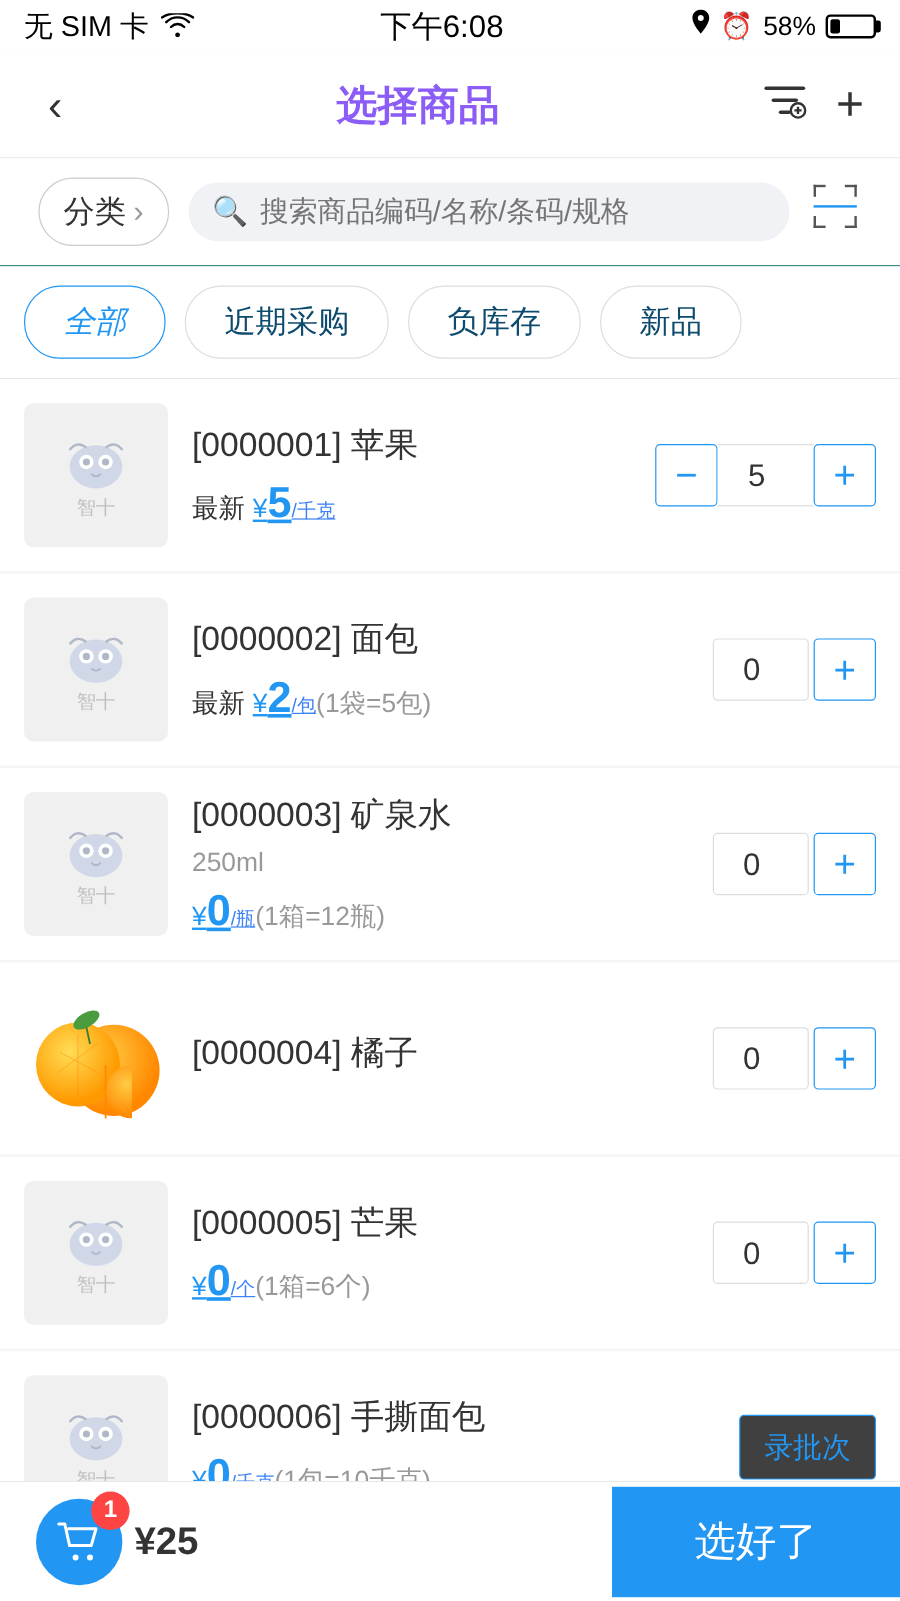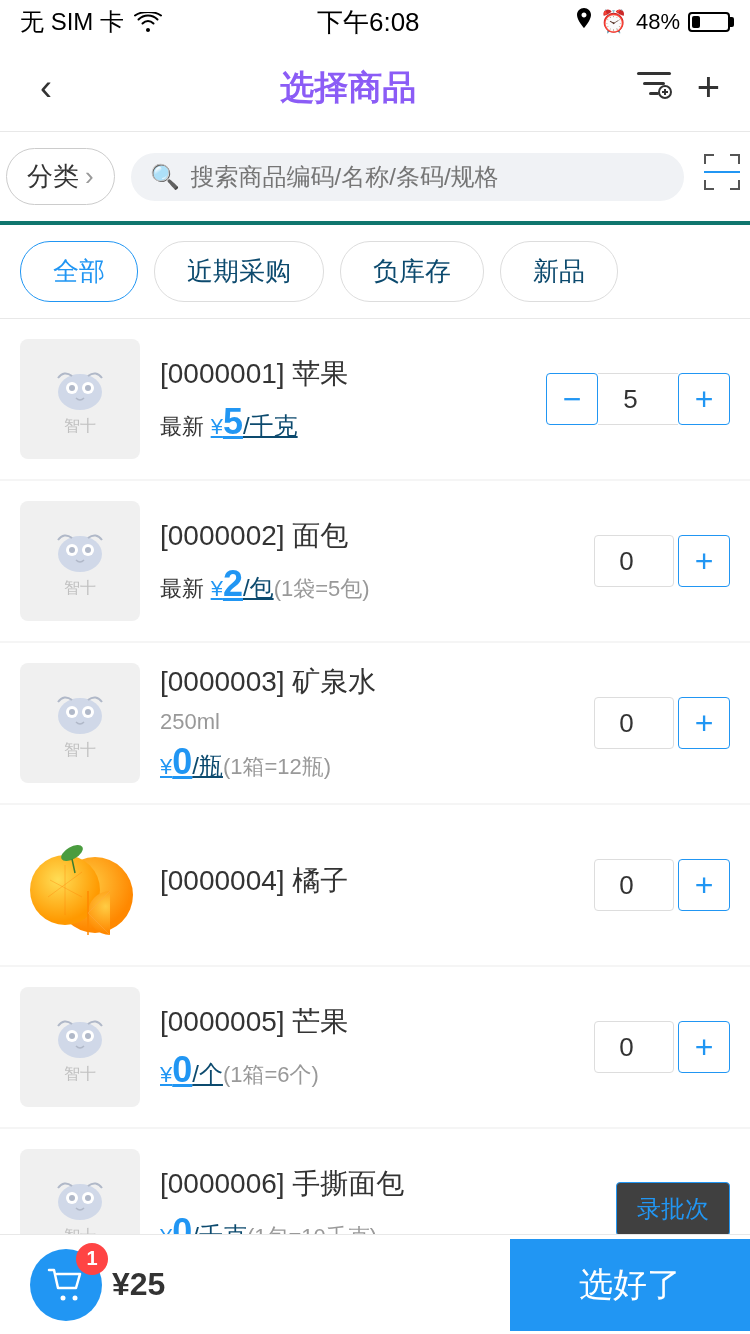--- a/index.html
+++ b/index.html
@@ -69,25 +69,25 @@
     }
     .nav-filter-icon, .nav-add-icon {
       font-size: 36px;
       color: #333;
       cursor: pointer;
     }
 
     
     .search-row {
       background: #fff;
-      padding: 16px 6px;
+      padding: 16px 32px;
       display: flex;
       align-items: center;
       gap: 16px;
-      border-bottom: 4px solid #0f766e;
+      border-bottom: 1px solid #0f766e;
     }
     .category-btn {
       display: flex;
       align-items: center;
       border: 1px solid #ccc;
       border-radius: 30px;
       padding: 10px 20px;
       font-size: 26px;
       color: #333;
       white-space: nowrap;
@@ -131,20 +131,21 @@
       font-size: 26px;
       border: 1px solid #ddd;
       background: #fff;
       color: #0c4a6e;
       cursor: pointer;
     }
     .tab-btn.active {
       border-color: #2196f3;
       color: #2196f3;
       background: #fff;
+      font-style: italic;
     }
 
     
     .product-list {
       background: #f5f5f5;
     }
     .product-item {
       background: #fff;
       margin-bottom: 2px;
       display: flex;
@@ -203,22 +204,22 @@
       font-size: 22px;
       text-decoration: underline;
     }
     .product-price .amount {
       color: #2196f3;
       font-size: 36px;
       font-weight: bold;
       text-decoration: underline;
     }
     .product-price .unit {
-      color: #0c4a6e;
-      font-size: 24px;
+      color: #3b82f6;
+      font-size: 16px;
       text-decoration: underline;
     }
     .product-price .extra {
       color: #999;
       font-size: 22px;
     }
 
     
     .qty-control {
       display: flex;
@@ -357,21 +358,21 @@
     </span>
   </div>
   <div class="status-center">下午6:08</div>
   <div class="status-right">
     <span>
       <svg width="18" height="22" viewBox="0 0 18 22" fill="none">
         <path d="M9 0C5.1 0 2 3.1 2 7c0 5.3 7 13 7 13s7-7.7 7-13c0-3.9-3.1-7-7-7zm0 9.5c-1.4 0-2.5-1.1-2.5-2.5S7.6 4.5 9 4.5s2.5 1.1 2.5 2.5S10.4 9.5 9 9.5z" fill="#000"></path>
       </svg>
     </span>
     <span>⏰</span>
-    <span>48%</span>
+    <span>58%</span>
     <span class="battery-icon">
       <span class="battery-fill"></span>
     </span>
   </div>
 </div>
 
 <div class="nav-bar">
   <span class="nav-back">‹</span>
   <span class="nav-title">选择商品</span>
   <div class="nav-actions">

